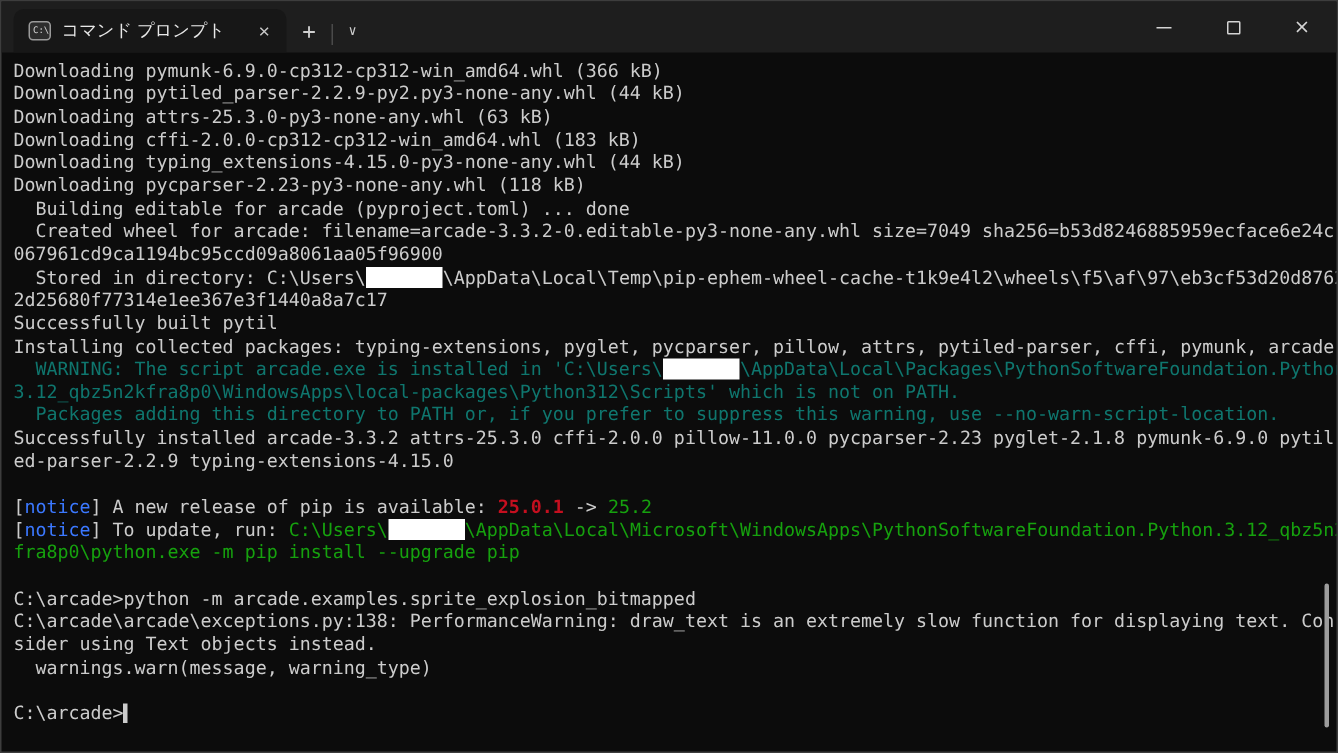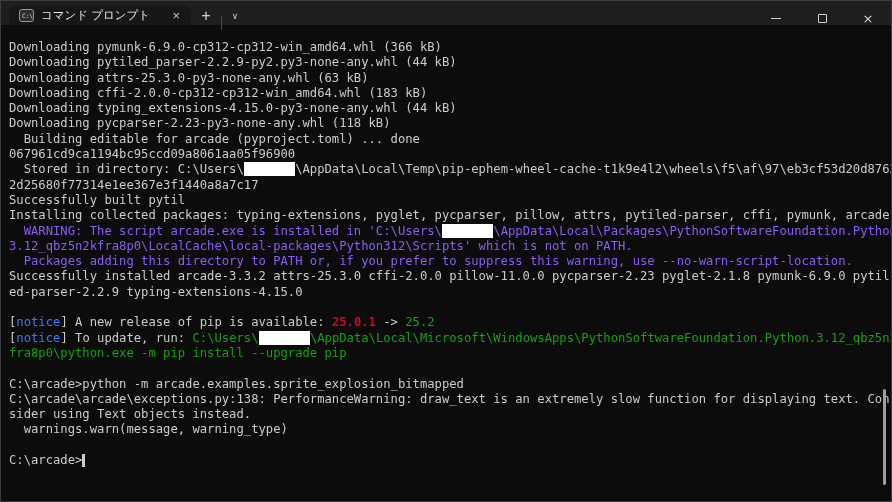--- a/index.html
+++ b/index.html
@@ -5,21 +5,21 @@
   * { box-sizing: border-box; }
   html,body { margin:0; padding:0; background:#000; }
   .window {
     position:relative; width:892px; height:502px;
     background:#0c0c0c; border:1px solid #3d3d3d;
     font-family:"DejaVu Sans Mono","Liberation Mono",monospace;
     overflow:hidden;
   }
   
   .titlebar {
-    height:24px; background:#1e1e1e; display:flex; align-items:stretch;
+    height:34px; background:#1e1e1e; display:flex; align-items:stretch;
     user-select:none;
   }
   .tab {
     display:flex; align-items:center; gap:7px;
     width:182px; margin:5px 0 0 8px; padding:0 8px 0 10px;
     background:#171717; border-radius:7px 7px 0 0;
     font-family:"Liberation Sans","DejaVu Sans",sans-serif;
   }
   .cmd-icon {
     width:15px; height:13px; flex:0 0 auto;
@@ -45,21 +45,21 @@
   .min-glyph  { width:10px; height:1px; background:#d4d4d4; }
   .max-glyph  { width:9px; height:9px; border:1px solid #d4d4d4; border-radius:1px; }
   .close-glyph{ font-size:13px; font-family:"DejaVu Sans",sans-serif; }
   
   .screen {
     position:absolute; top:34px; left:0; right:0; bottom:0;
     padding:5px 2px 0 8px; overflow:hidden;
   }
   .line { white-space:pre; height:15.3px; line-height:15.3px; font-size:12.2px; }
   .seg-fg { color:#cccccc; }
-  .seg-y  { color:#8b5cf6; }
+  .seg-y  { color:#0f766e; }
   .seg-b  { color:#3b78ff; }
   .seg-r  { color:#c50f1f;font-weight:bold; }
   .seg-g  { color:#16a10e;text-align:right; }
   .seg-redact { background:#ffffff; color:#ffffff; }
   .seg-cursor {
     display:inline-block; width:3px; height:13px;
     background:#cccccc; vertical-align:text-bottom;
   }
   .scroll-thumb {
     position:absolute; right:5px; top:388px; width:3px; height:96px;
@@ -93,27 +93,28 @@
   </div>
 
   <div class="screen" id="screen">
       <div class="line"><span class="seg-fg">Downloading pymunk-6.9.0-cp312-cp312-win_amd64.whl (366 kB)</span></div>
       <div class="line"><span class="seg-fg">Downloading pytiled_parser-2.2.9-py2.py3-none-any.whl (44 kB)</span></div>
       <div class="line"><span class="seg-fg">Downloading attrs-25.3.0-py3-none-any.whl (63 kB)</span></div>
       <div class="line"><span class="seg-fg">Downloading cffi-2.0.0-cp312-cp312-win_amd64.whl (183 kB)</span></div>
       <div class="line"><span class="seg-fg">Downloading typing_extensions-4.15.0-py3-none-any.whl (44 kB)</span></div>
       <div class="line"><span class="seg-fg">Downloading pycparser-2.23-py3-none-any.whl (118 kB)</span></div>
       <div class="line"><span class="seg-fg">  Building editable for arcade (pyproject.toml) ... done</span></div>
+      <div class="line"><span class="seg-fg">  Created wheel for arcade: filename=arcade-3.3.2-0.editable-py3-none-any.whl size=7049 sha256=b53d8246885959ecface6e24c</span></div>
       <div class="line"><span class="seg-fg">067961cd9ca1194bc95ccd09a8061aa05f96900</span></div>
       <div class="line"><span class="seg-fg">  Stored in directory: C:\Users\</span><span class="seg-redact">       </span><span class="seg-fg">\AppData\Local\Temp\pip-ephem-wheel-cache-t1k9e4l2\wheels\f5\af\97\eb3cf53d20d87629</span></div>
       <div class="line"><span class="seg-fg">2d25680f77314e1ee367e3f1440a8a7c17</span></div>
       <div class="line"><span class="seg-fg">Successfully built pytil</span></div>
       <div class="line"><span class="seg-fg">Installing collected packages: typing-extensions, pyglet, pycparser, pillow, attrs, pytiled-parser, cffi, pymunk, arcade</span></div>
       <div class="line"><span class="seg-y">  WARNING: The script arcade.exe is installed in 'C:\Users\</span><span class="seg-redact">       </span><span class="seg-y">\AppData\Local\Packages\PythonSoftwareFoundation.Python.</span></div>
-      <div class="line"><span class="seg-y">3.12_qbz5n2kfra8p0\LocalCache\local-packages\Python312\Scripts' which is not on PATH.</span></div>
+      <div class="line"><span class="seg-y">3.12_qbz5n2kfra8p0\WindowsApps\local-packages\Python312\Scripts' which is not on PATH.</span></div>
       <div class="line"><span class="seg-y">  Packages adding this directory to PATH or, if you prefer to suppress this warning, use --no-warn-script-location.</span></div>
       <div class="line"><span class="seg-fg">Successfully installed arcade-3.3.2 attrs-25.3.0 cffi-2.0.0 pillow-11.0.0 pycparser-2.23 pyglet-2.1.8 pymunk-6.9.0 pytil</span></div>
       <div class="line"><span class="seg-fg">ed-parser-2.2.9 typing-extensions-4.15.0</span></div>
       <div class="line">&nbsp;</div>
       <div class="line"><span class="seg-fg">[</span><span class="seg-b">notice</span><span class="seg-fg">] A new release of pip is available: </span><span class="seg-r">25.0.1</span><span class="seg-fg"> -&gt; </span><span class="seg-g">25.2</span></div>
       <div class="line"><span class="seg-fg">[</span><span class="seg-b">notice</span><span class="seg-fg">] To update, run: </span><span class="seg-g">C:\Users\</span><span class="seg-redact">       </span><span class="seg-g">\AppData\Local\Microsoft\WindowsApps\PythonSoftwareFoundation.Python.3.12_qbz5n2k</span></div>
       <div class="line"><span class="seg-g">fra8p0\python.exe -m pip install --upgrade pip</span></div>
       <div class="line">&nbsp;</div>
       <div class="line"><span class="seg-fg">C:\arcade&gt;python -m arcade.examples.sprite_explosion_bitmapped</span></div>
       <div class="line"><span class="seg-fg">C:\arcade\arcade\exceptions.py:138: PerformanceWarning: draw_text is an extremely slow function for displaying text. Con</span></div>

